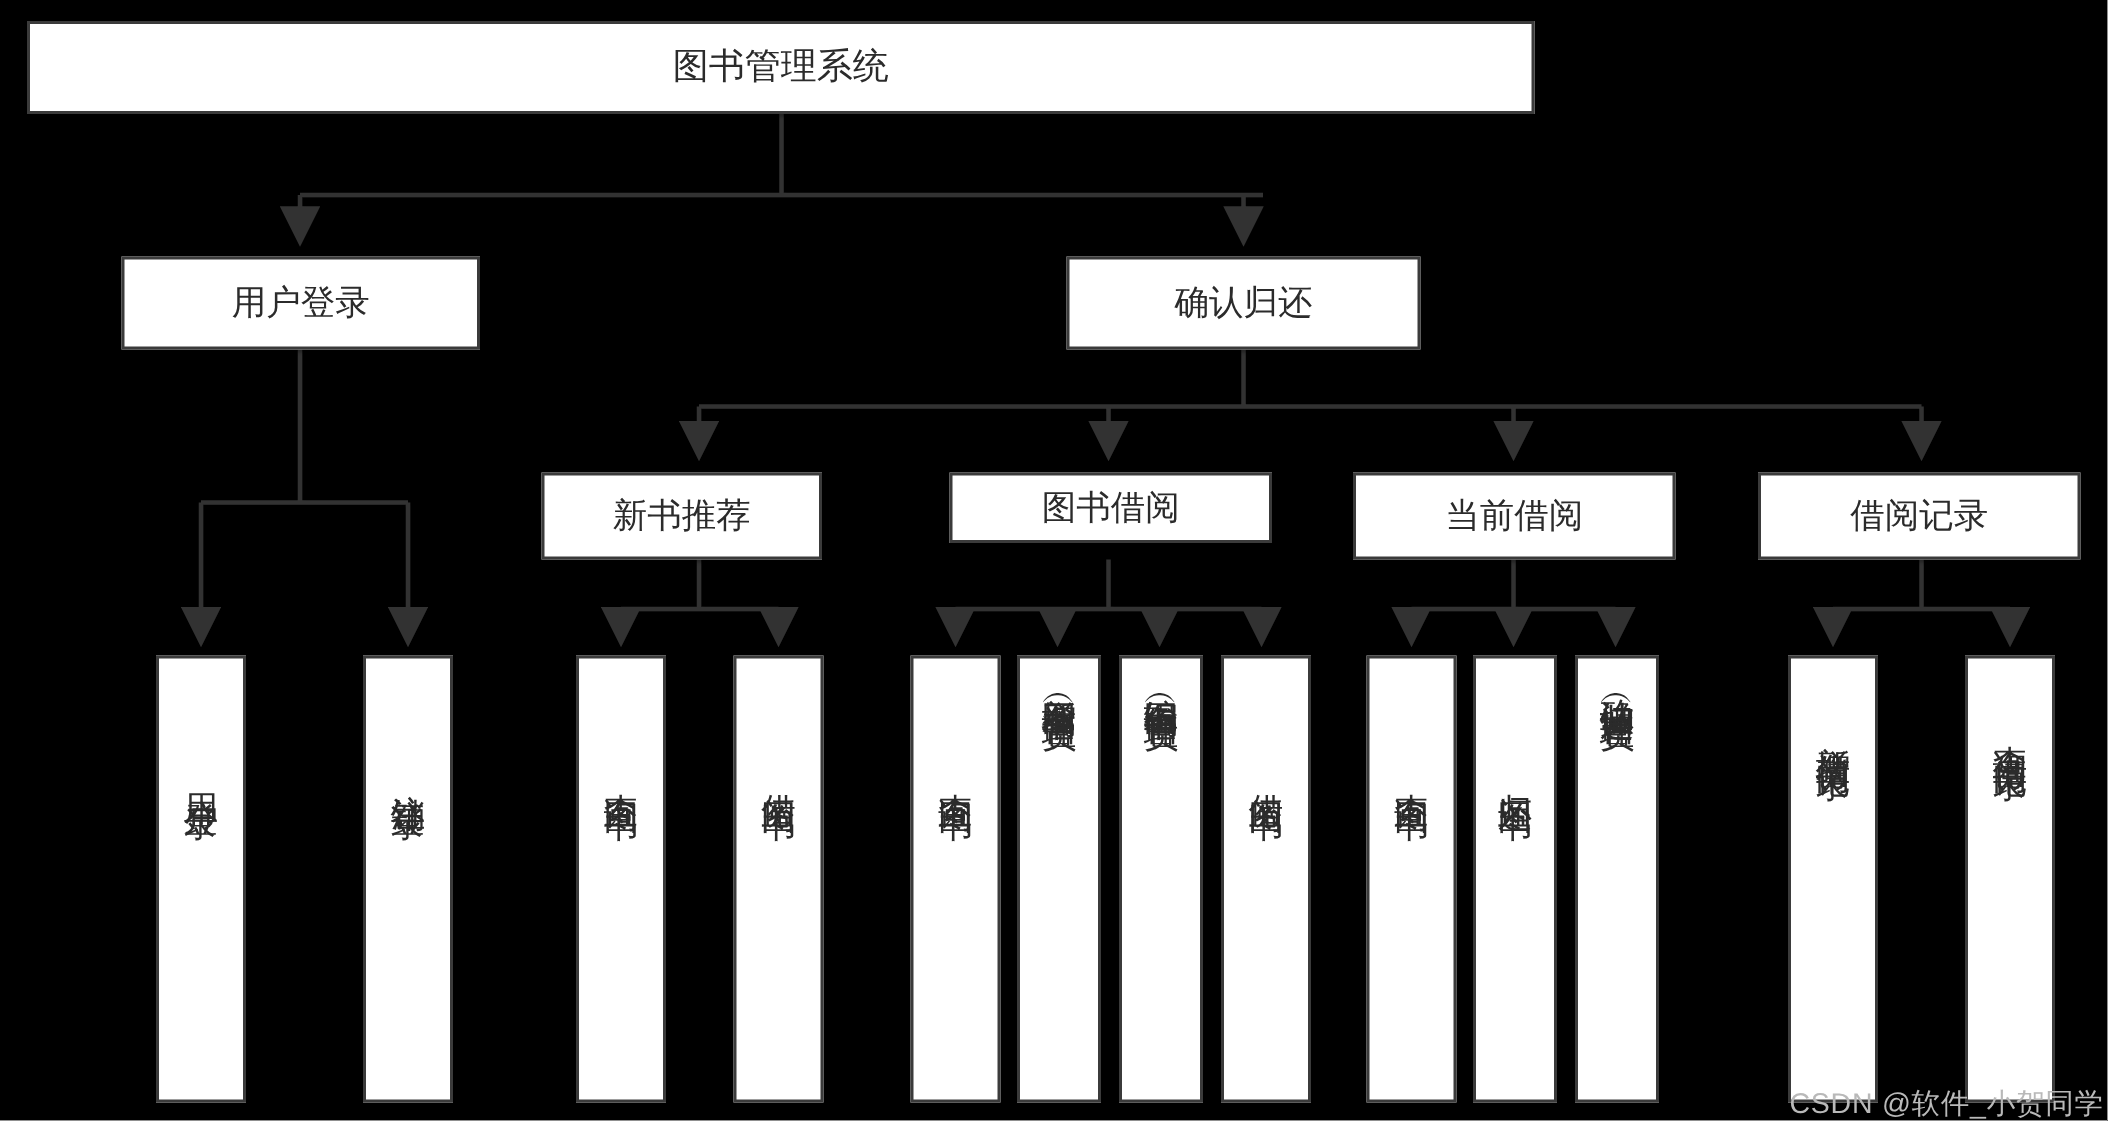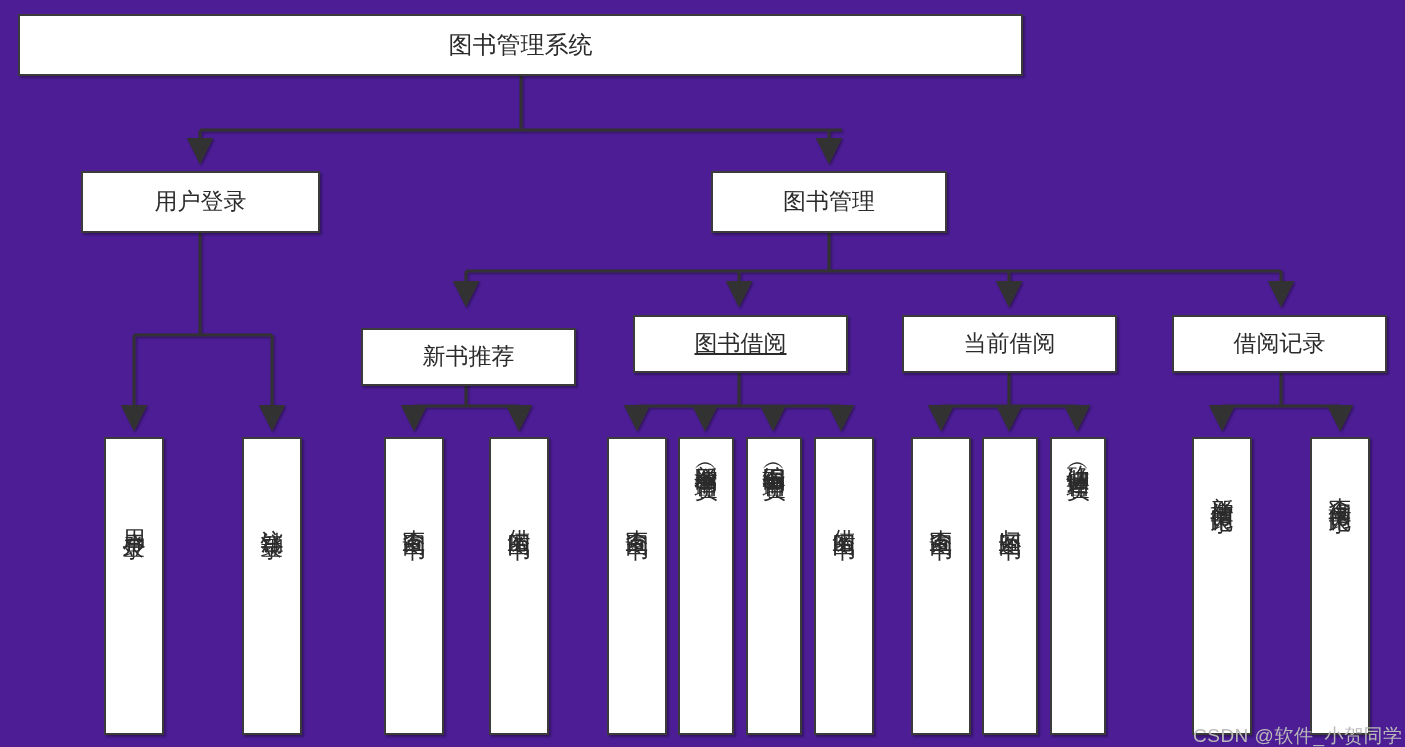--- a/index.html
+++ b/index.html
@@ -7,21 +7,21 @@
     padding: 0;
     background: #ffffff;
   }
   body {
     font-family: "Liberation Sans", "DejaVu Sans", sans-serif;
   }
   #canvas {
     position: relative;
     width: 1405px;
     height: 747px;
-    background: #4c1d95;
+    background: #000000;
     overflow: hidden;
   }
   svg.connectors {
     position: absolute;
     left: 0;
     top: 0;
     width: 1405px;
     height: 747px;
     pointer-events: none;
   }
@@ -137,28 +137,28 @@
 
   <div class="node h root" style="left:18px; top:14px; width:1005px; height:62px;">
     <span class="label">图书管理系统</span>
   </div>
 
   <div class="node h" style="left:81px; top:171px; width:239px; height:62px;">
     <span class="label">用户登录</span>
   </div>
 
   <div class="node h" style="left:711px; top:171px; width:236px; height:62px;">
-    <span class="label">图书管理</span>
-  </div>
-
-  <div class="node h" style="left:361px; top:328px; width:215px; height:58px;">
+    <span class="label">确认归还</span>
+  </div>
+
+  <div class="node h" style="left:361px; top:315px; width:187px; height:58px;">
     <span class="label">新书推荐</span>
   </div>
 
-  <div class="node h" style="left:633px; top:315px; width:215px; height:58px;text-decoration:underline;">
+  <div class="node h" style="left:633px; top:315px; width:215px; height:47px;">
     <span class="label">图书借阅</span>
   </div>
 
   <div class="node h" style="left:1172px; top:315px; width:215px; height:58px;">
     <span class="label">借阅记录</span>
   </div>
 
   <div class="node h" style="left:902px; top:315px; width:215px; height:58px;">
     <span class="label">当前借阅</span>
   </div>

